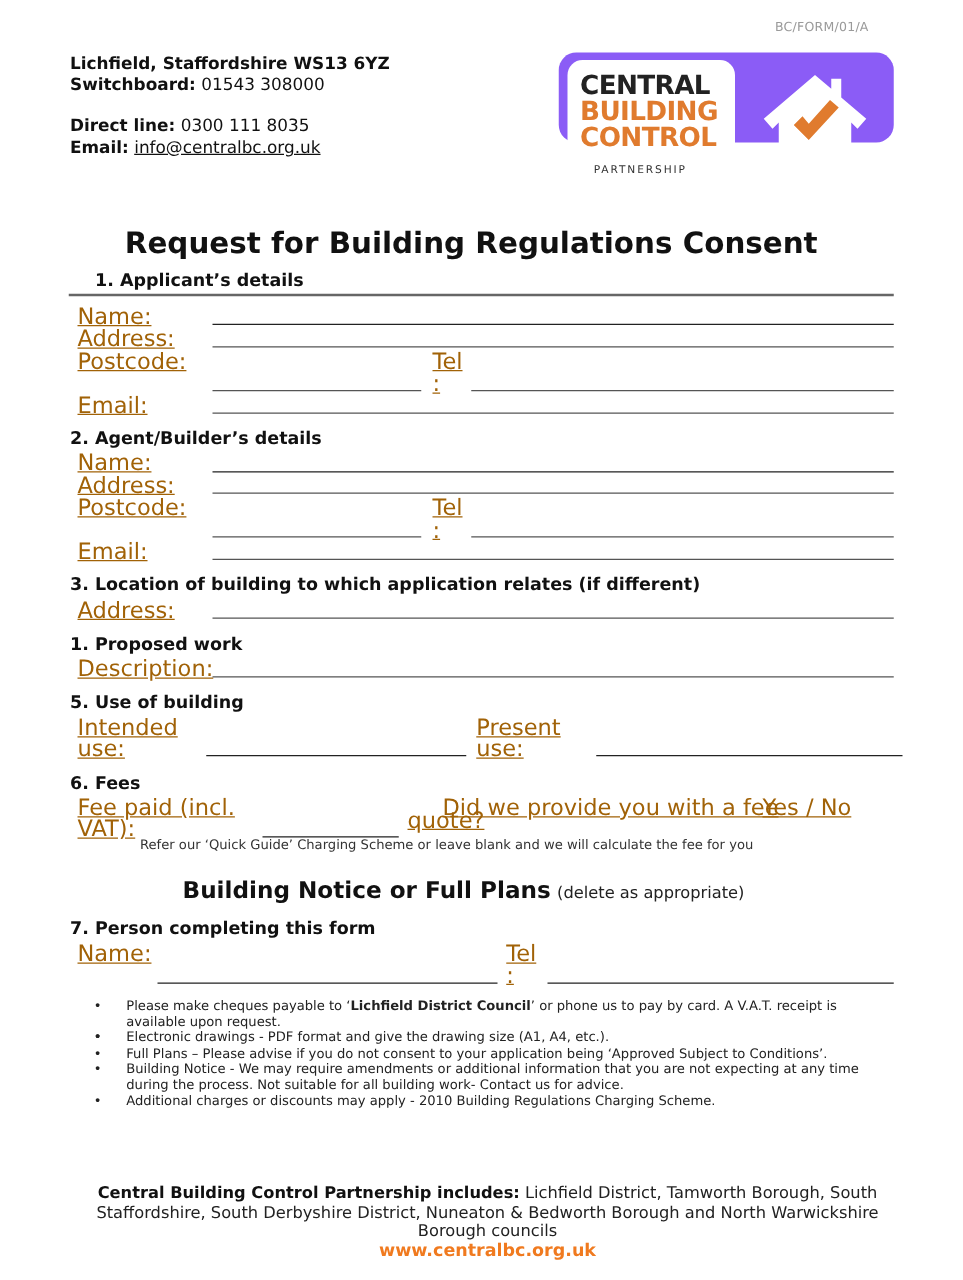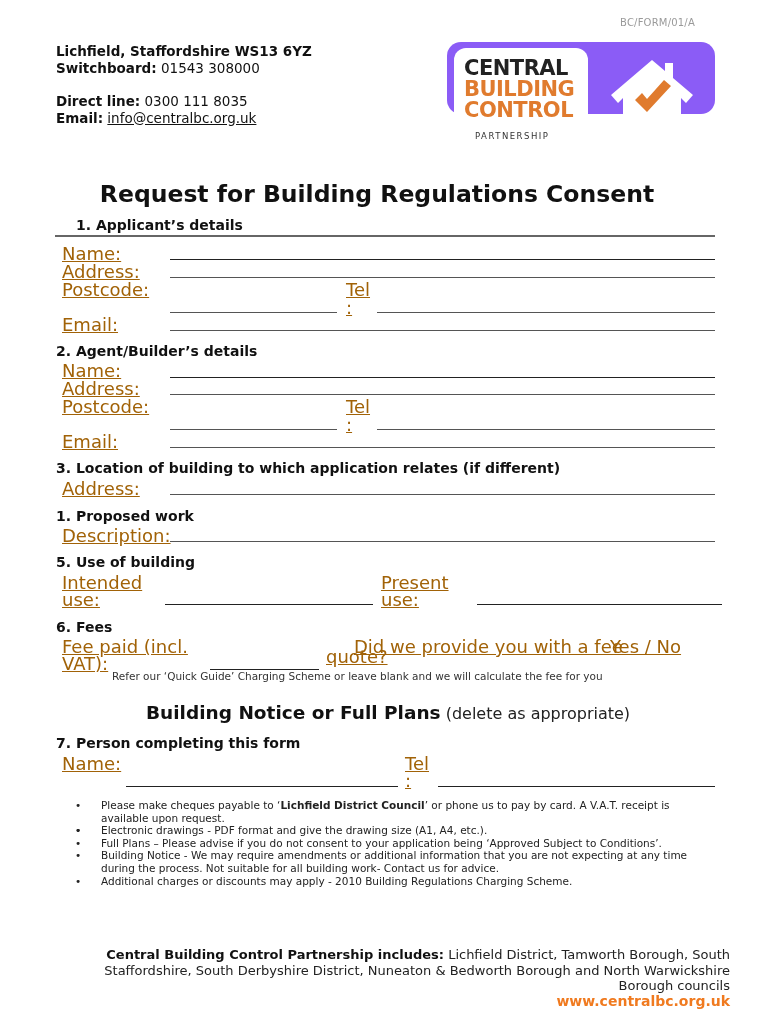--- a/index.html
+++ b/index.html
@@ -25,27 +25,27 @@
   .title { left: 0; width: 754px; top: 180px; text-align: center; font-size: 23.5px; font-weight: bold; color: #111; }
 
   .sec-head { font-size: 14px; font-weight: bold; color: #111; }
   .lbl { font-size: 18px; color: #a16207; text-decoration: underline; }
   .line { position: absolute; height: 0; border-top: 1.3px solid #555; }
   .line.dark { border-top-color: #222; }
   .rule { left: 55px; width: 660px; top: 235px; border-top: 2px solid #666; }
 
   .note { font-size: 10.5px; color: #333; }
   .bn-title { font-size: 18.5px; font-weight: bold; color: #111; }
-  .bn-sub { font-size: 16px; color: #222; }
+  .bn-sub { font-size: 13px; color: #222; }
 
   .bullets { left: 70px; top: 799px; width: 650px; font-size: 10.5px; line-height: 12.6px; color: #222; list-style: none; }
   .bullets li { position: relative; padding-left: 31px; }
   .bullets li .dot { position: absolute; left: 5px; top: 0; }
 
-  .footer { left: 50px; width: 680px; top: 947px; text-align: right; font-size: 13px; line-height: 15.5px; color: #222; }
+  .footer { left: 50px; width: 680px; top: 947px; text-align: center; font-size: 13px; line-height: 15.5px; color: #222; }
   .footer b { font-weight: bold; color: #111; }
   .footer .url { color: #f07a1f; font-weight: bold; font-size: 14px; }
 </style>
 </head>
 <body>
 
 <div class="abs form-code">BC/FORM/01/A</div>
 
 <div class="abs contact">
   <div><b>Lichfield, Staffordshire WS13 6YZ</b></div>

